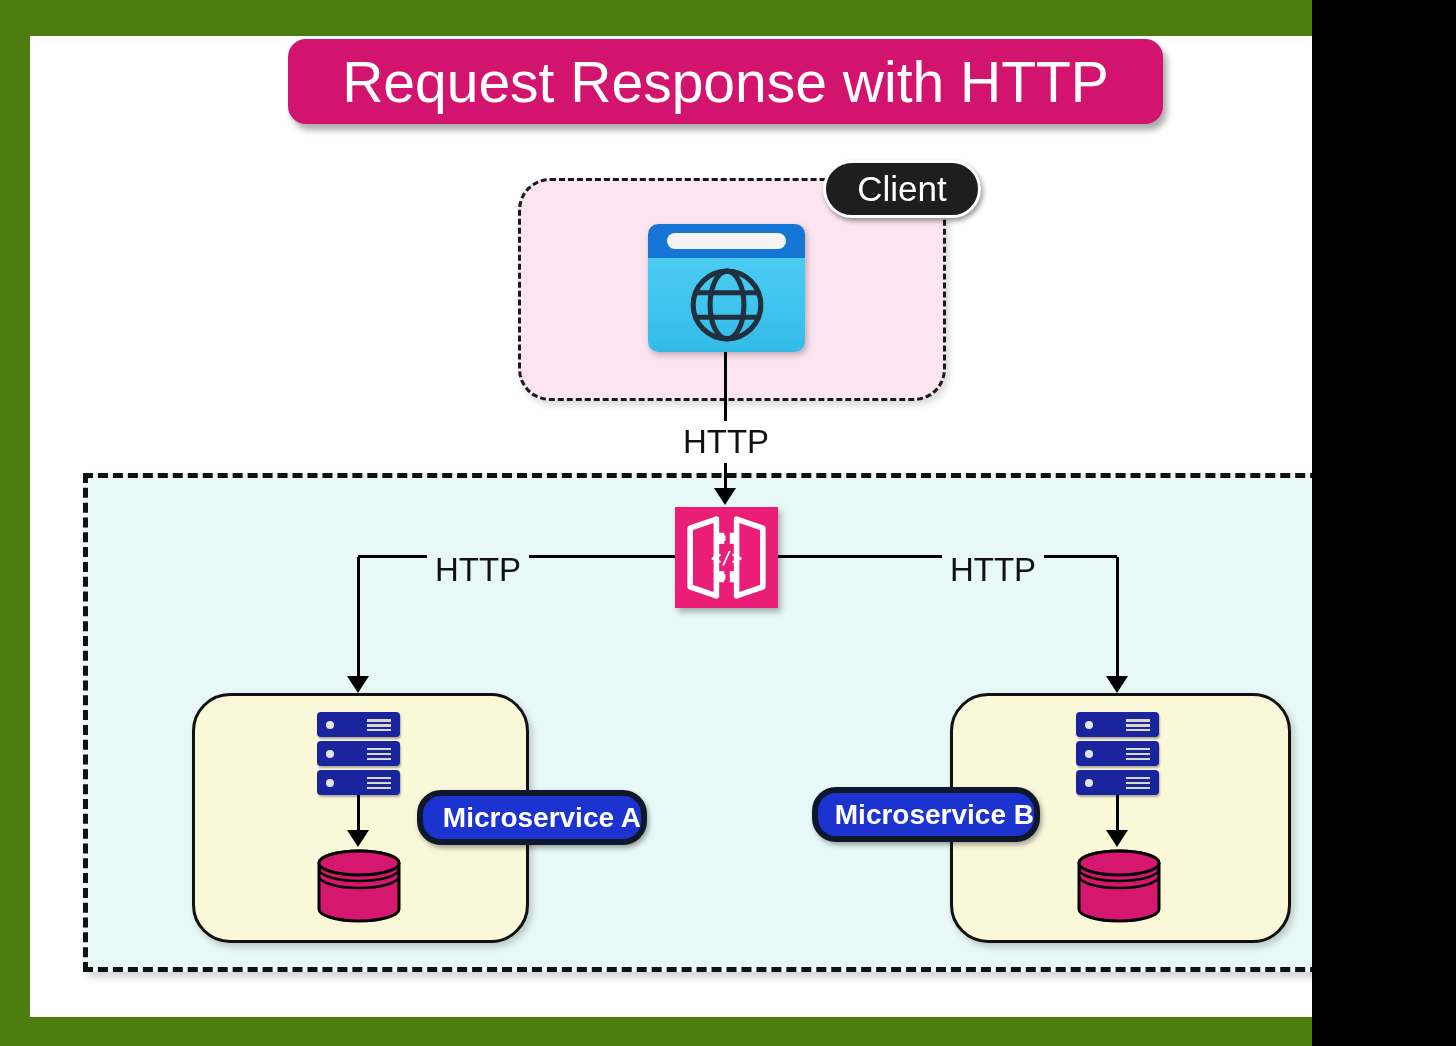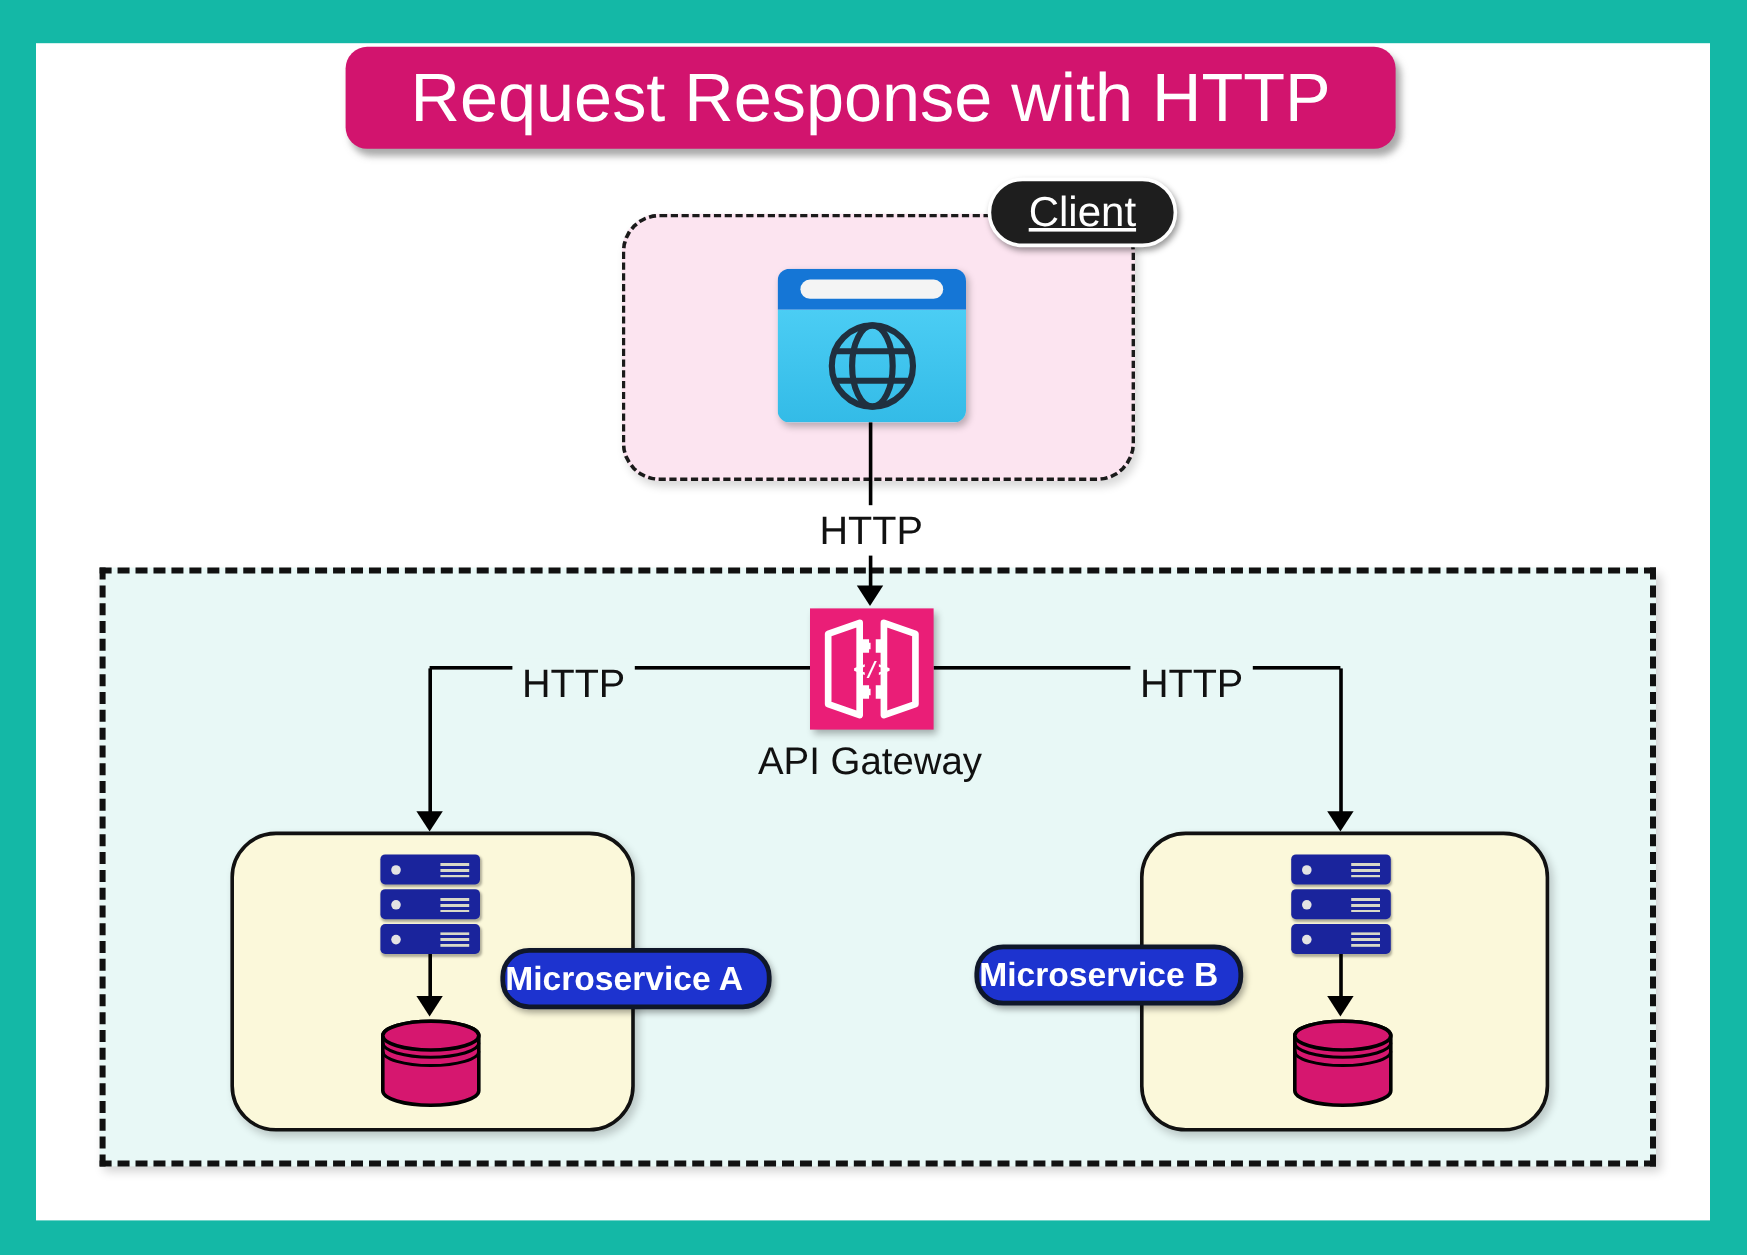--- a/index.html
+++ b/index.html
@@ -1,35 +1,35 @@
 <!DOCTYPE html>
 <html><head>
 <meta charset="utf-8">
 <style>
   html,body{margin:0;padding:0;background:#000;}
-  .canvas{position:relative;width:1456px;height:1046px;background:#14b8a6;
+  .canvas{position:relative;width:1312px;height:1046px;background:#4d7c0f;
           font-family:"Liberation Sans",sans-serif;overflow:hidden;}
   .page{position:absolute;left:30px;top:36px;width:1395px;height:981px;background:#ffffff;}
 
   
   .banner{position:absolute;left:258px;top:3px;width:875px;height:85px;background:#d2146e;
           border-radius:18px;display:flex;align-items:center;justify-content:center;
           color:#fff;font-size:57px;box-shadow:4px 6px 6px rgba(100,100,100,.55);}
 
   
   .zone-client{position:absolute;left:488px;top:142px;width:422px;height:217px;border-radius:32px;
           background:#fce4f0;border:3px dashed #1a1a1a;box-shadow:3px 4px 7px rgba(0,0,0,.15);}
   .zone-backend{position:absolute;left:53px;top:437px;width:1287px;height:489px;
           background:#e8f8f6;border:5px dashed #111;box-shadow:4px 5px 8px rgba(0,0,0,.18);}
 
   
   .pill-dark{position:absolute;background:#1e1e1e;color:#fff;border:3px solid #fff;
           border-radius:32px;display:flex;align-items:center;justify-content:center;
           font-size:35px;box-shadow:2px 3px 5px rgba(0,0,0,.4);}
-  .pill-client{left:793px;top:112px;width:152px;height:52px;text-decoration:underline;}
+  .pill-client{left:793px;top:124px;width:152px;height:52px;}
   .pill-backend{left:1167px;top:413px;width:211px;height:55px;}
 
   
   .browser{position:absolute;left:618px;top:188px;width:157px;height:128px;border-radius:10px;
           overflow:hidden;box-shadow:2px 3px 6px rgba(0,0,0,.25);}
   .browser-top{height:34px;background:#1576d6;position:relative;}
   .browser-address{position:absolute;left:19px;top:9px;width:119px;height:16px;background:#f4f4f4;border-radius:8px;}
   .browser-body{height:94px;background:linear-gradient(180deg,#4bcdf4,#33bbe7);
           display:flex;align-items:center;justify-content:center;}
 
@@ -46,22 +46,22 @@
   .gateway{position:absolute;left:645px;top:471px;width:103px;height:101px;background:#ea1e77;
           box-shadow:3px 4px 6px rgba(0,0,0,.3);}
   .gateway-label{position:absolute;left:570px;top:580px;width:250px;text-align:center;
           font-size:32px;color:#111;}
 
   
   .ms-box{position:absolute;top:657px;height:244px;border-radius:38px;background:#fbf8da;
           border:3px solid #111;box-shadow:3px 4px 7px rgba(0,0,0,.2);}
   .ms-a{left:162px;width:331px;}
   .ms-b{left:920px;width:335px;}
-  .ms-pill{position:absolute;background:#1d33cf;color:#fff;border:4px solid #0f172a;border-radius:24px;
-          display:flex;align-items:center;justify-content:flex-start;font-size:28px;font-weight:700;
+  .ms-pill{position:absolute;background:#1d33cf;color:#fff;border:6px solid #0f172a;border-radius:24px;
+          display:flex;align-items:center;justify-content:flex-end;font-size:28px;font-weight:700;
           box-shadow:2px 3px 5px rgba(0,0,0,.35);}
   .ms-pill-a{left:387px;top:754px;width:218px;height:43px;}
   .ms-pill-b{left:782px;top:751px;width:216px;height:43px;}
 
   
   .server-stack{position:absolute;top:676px;width:83px;display:flex;flex-direction:column;gap:4px;}
   .stack-a{left:287px;} .stack-b{left:1046px;}
   .server{width:83px;height:25px;background:#1a249c;border-radius:4px;position:relative;
           box-shadow:1px 2px 2px rgba(0,0,0,.3);}
   .server::before{content:"";position:absolute;left:9px;top:9px;width:8px;height:8px;
@@ -136,21 +136,20 @@
           <path d="M45 31 H56" stroke-dasharray="4 4.5"></path>
           <path d="M45 69 H56" stroke-dasharray="4 4.5"></path>
           <path d="M45 25.5 V36.5"></path>
             <path d="M56 25.5 V36.5"></path>
           <path d="M45 63.5 V74.5"></path>
             <path d="M56 63.5 V74.5"></path>
         </g>
         <text x="50" y="56" text-anchor="middle" fill="#fff" font-size="17" font-weight="bold" font-family="DejaVu Sans Mono, monospace">&lt;/&gt;</text>
       </svg>
     </div>
-    <div class="gateway-label">API Gateway</div>
 
     <div class="ms-box ms-a"></div>
     <div class="server-stack stack-a">
       <div class="server"></div>
       <div class="server"></div>
       <div class="server"></div>
     </div>
     <div class="line" style="left:327px;top:759px;width:3px;height:37px;"></div>
     <div class="arrow-down" style="left:317px;top:794px;"></div>
     <div class="db db-a">

